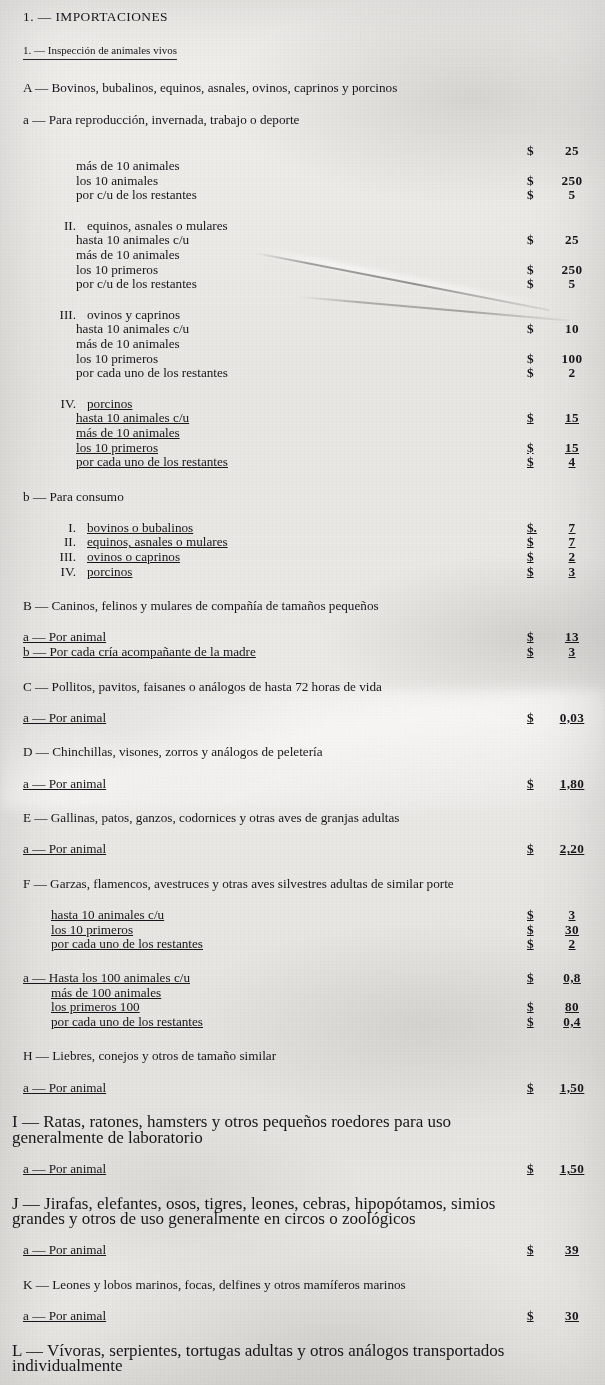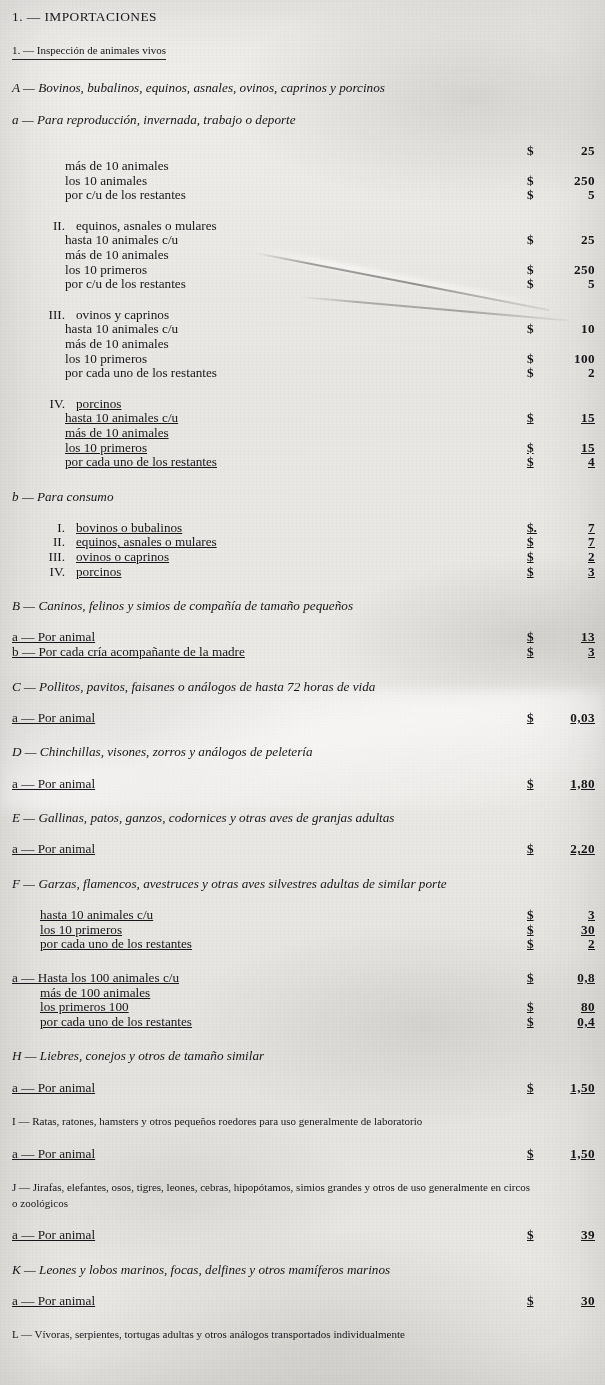--- a/index.html
+++ b/index.html
@@ -89,38 +89,39 @@
   }
 
   
   .row {
     position: relative;
     display: flex;
     align-items: baseline;
     font-size: 13.2px;
     line-height: 14.6px;
     white-space: pre;
+    margin-left: 11px;
   }
   .row .label { flex: 0 0 auto; }
   .row .spacer { flex: 1 1 auto; }
 
   .price {
     flex: 0 0 auto;
     display: flex;
     align-items: baseline;
     font-size: 13.2px;
     font-weight: 700;
   }
   .price .cur {
     width: 22px;
     text-align: left;
   }
   .price .amt {
     width: 46px;
-    text-align: right;
+    text-align: center;
     letter-spacing: 0.4px;
   }
 
   
   .h-main {
     font-size: 13.4px;
     line-height: 15px;
     letter-spacing: 0.45px;
     margin-bottom: 19px;
   }
@@ -131,42 +132,41 @@
   }
   .h-sub span.u {
     border-bottom: 1px solid #232226;
     padding-bottom: 1px;
   }
 
   .sect {
     font-size: 13.2px;
     line-height: 15.2px;
     margin-bottom: 17px;
-    font-style: italic;
   }
 
   
   .ind-0  { padding-left: 0px; }
   .ind-rn { padding-left: 25px; }
   .ind-1  { padding-left: 53px; }
   .ind-f  { padding-left: 28px; }
 
   .rn {
     display: inline-block;
     width: 28px;
     text-align: right;
     padding-right: 11px;
     box-sizing: content-box;
   }
 
   .grp { margin-bottom: 16px; }
   .grp-lg { margin-bottom: 19px; text-decoration: underline; }
 
   .para {
-    font-size: 11px;
+    font-size: 17px;
     line-height: 15.4px;
     max-width: 520px;
     white-space: normal;
     margin-bottom: 17px;
   }
 </style>
 </head>
 <body>
 
 <div class="page">
@@ -320,21 +320,21 @@
         <span class="price"><span class="cur">$</span><span class="amt">2</span></span>
       </div>
       <div class="row ind-rn">
         <span class="label"><span class="rn">IV.</span><span>porcinos</span></span>
         <span class="spacer"></span>
         <span class="price"><span class="cur">$</span><span class="amt">3</span></span>
       </div>
     </div>
 
     <div class="row sect ind-0">
-      <span class="label">B — Caninos, felinos y simios de compañía de tamaño pequeños</span>
+      <span class="label">B — Caninos, felinos y mulares de compañía de tamaños pequeños</span>
     </div>
     <div class="grp-lg">
       <div class="row ind-0">
         <span class="label">a — Por animal</span>
         <span class="spacer"></span>
         <span class="price"><span class="cur">$</span><span class="amt">13</span></span>
       </div>
       <div class="row ind-0">
         <span class="label">b — Por cada cría acompañante de la madre</span>
         <span class="spacer"></span>

